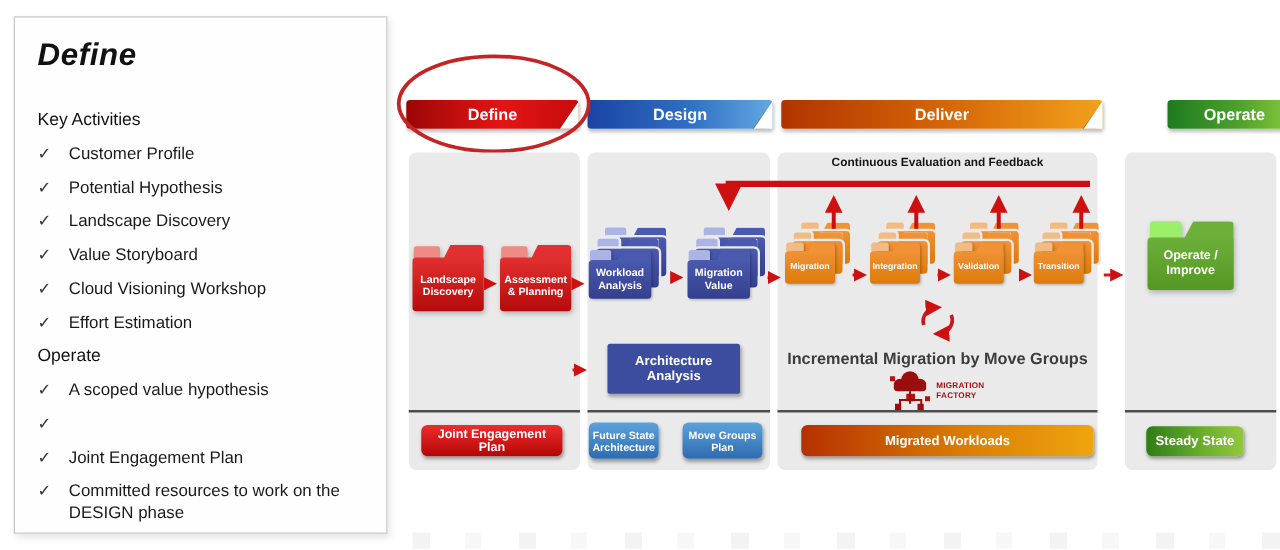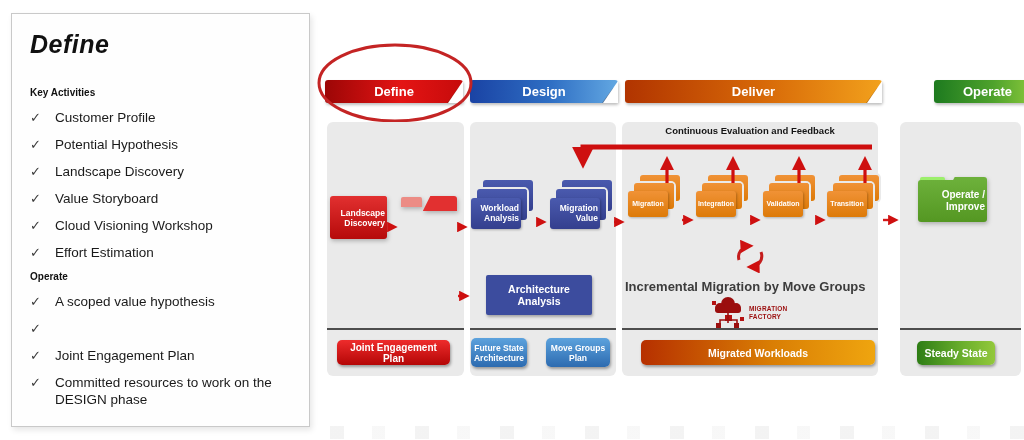--- a/index.html
+++ b/index.html
@@ -5,21 +5,21 @@
   * { margin:0; padding:0; box-sizing:border-box; }
   html,body { background:#fff; }
   body { font-family:"Liberation Sans", sans-serif; }
   #stage { position:relative; width:1024px; height:440px; background:#fff; overflow:hidden; }
 
   
   .card { position:absolute; left:11px; top:13px; width:299px; height:414px;
           background:#fefefe; border:1px solid #c9c9c9; box-shadow:2px 3px 6px rgba(0,0,0,.10);
           padding:16px 14px 10px 18px; }
   .card-title { font-size:25px; font-weight:bold; font-style:italic; color:#111; margin-bottom:28px; letter-spacing:.5px;}
-  .card-heading { font-size:10px; font-weight:bold; color:#111; margin-bottom:11px; }
+  .card-heading { font-size:14px; font-weight:normal; color:#111; margin-bottom:11px; }
   .card ul { list-style:none; margin-bottom:3px; }
   .card li { display:flex; gap:11px; margin-bottom:10px; line-height:17px; font-size:13.5px; color:#1a1a1a; }
   .chk { color:#3a3a3a; font-size:13px; flex:0 0 14px; }
 
   
   .ribbon { position:absolute; top:80px; height:23px; border-radius:3px;
             color:#fff; font-weight:bold; font-size:13px; text-align:center; line-height:23px;
             box-shadow:1px 2px 3px rgba(0,0,0,.25); }
   .ribbon::before { content:""; position:absolute; right:5px; bottom:0;
             border-left:11px solid transparent; border-bottom:15px solid rgba(80,40,20,.35); }
@@ -54,22 +54,22 @@
   .pl-orange { left:641px; top:340px; width:234px; height:25px; font-size:10.5px;
                background:linear-gradient(90deg,#b63000,#d97d04 55%,#efa50f); }
   .pl-green  { left:917px; top:341px; width:78px; height:24px; font-size:10.5px;
                background:linear-gradient(90deg,#2e7d15,#6cb02d 60%,#93c83c); }
 
   
   .folder { position:absolute; }
   .f-flap,.f-tab,.f-body { position:absolute; }
   .f-flap { border-radius:2px 2px 0 0; }
   .f-tab  { top:0; right:0; clip-path:polygon(0 100%,22% 0,100% 0,100% 100%); border-radius:3px 3px 0 0; }
-  .f-body { left:0; right:0; bottom:10px; border-radius:3px; display:flex; align-items:center; justify-content:center;
-            text-align:right; color:#fff; font-weight:bold; padding:1px 2px; }
+  .f-body { left:0; right:0; bottom:0; border-radius:3px; display:flex; align-items:center; justify-content:center;
+            text-align:center; color:#fff; font-weight:bold; padding:1px 2px; }
   .single { filter:drop-shadow(1px 2px 2px rgba(0,0,0,.25)); }
 
   .lg { width:57px; height:53px; }
   .lg .f-flap { left:1px; top:1px; width:21px; height:10px; background:#ec8c85; }
   .lg .f-tab  { width:60%; height:15px; background:#e23030; }
   .lg .f-body { height:43px; background:linear-gradient(180deg,#e23030,#b60a0a); font-size:8.5px; line-height:10px; }
 
   .md { width:50px; height:39px; }
   .md .f-flap { left:1px; top:0; width:17px; height:8px; background:#aab5e6; }
   .md .f-tab  { width:58%; height:12px; background:#4a5aae; }
@@ -88,21 +88,21 @@
   .stack { position:absolute; }
   .stack .p2 { left:12px; top:0; }
   .stack .md.p1 { left:6px; top:9px; }  .stack .md.p0 { left:0; top:18px;border-radius:10px; }
   .stack .sm.p1 { left:6px; top:8px; }  .stack .sm.p0 { left:0; top:16px; }
   .stack .p1 > *, .stack .p2 > * { box-shadow:0 0 0 2px #eaeaea; }
   .stack .p0 { filter:drop-shadow(1px 1px 1px rgba(0,0,0,.25)); }
 
   
   .feedback-title { position:absolute; left:622px; top:125px; width:256px; text-align:center;
                     font-size:9.5px; font-weight:bold; color:#141414; }
-  .incremental { position:absolute; left:625px; top:279px; width:250px; text-align:left;
+  .incremental { position:absolute; left:625px; top:279px; width:250px; text-align:center;
                  font-size:13px; font-weight:bold; color:#3c3c3c; }
   .factory { position:absolute; left:711px; top:294px; width:95px; height:37px; display:flex; align-items:center; gap:4px; }
   .factory-text { font-size:6.5px; font-weight:bold; color:#9b0e0e; line-height:8px; letter-spacing:.2px; }
 
   
   .arch-box { position:absolute; left:486px; top:275px; width:106px; height:40px; background:#3c4c9e;
               border-radius:2px; color:#fff; font-weight:bold; font-size:10.5px; line-height:12px;
               display:flex; align-items:center; justify-content:center; text-align:center;
               box-shadow:1px 2px 3px rgba(0,0,0,.3); }
 
@@ -210,20 +210,21 @@
   </div>
 
   <div class="folder lg single" style="left:330px; top:196px;">
     <span class="f-flap"></span>
     <span class="f-tab"></span>
     <span class="f-body">Landscape Discovery</span>
   </div>
   <div class="folder lg single" style="left:400px; top:196px;">
     <span class="f-flap"></span>
     <span class="f-tab"></span>
+    <span class="f-body">Assessment &amp; Planning</span>
   </div>
 
   <div class="stack" style="left:471px; top:182px; width:62px; height:57px;">
     <div class="folder md p2">
         <span class="f-flap"></span>
         <span class="f-tab"></span>
         <span class="f-body"></span>
       </div>
     <div class="folder md p1">
         <span class="f-flap"></span>

